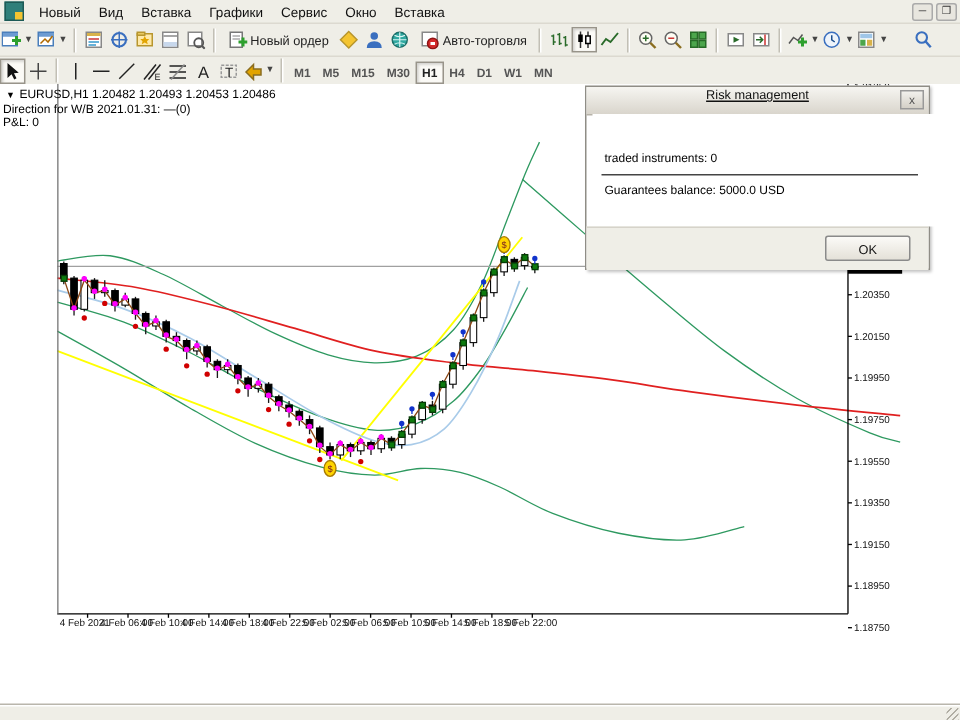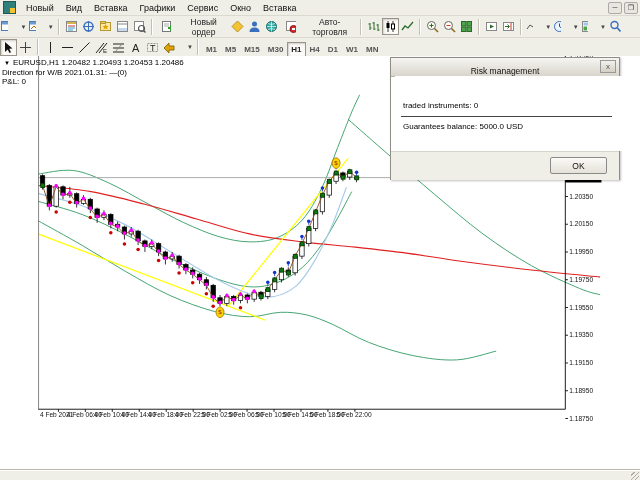--- a/index.html
+++ b/index.html
@@ -12,42 +12,42 @@
   #appicon::after{content:"";position:absolute;right:0;bottom:0;width:5px;height:5px;background:#f4c430;}
   .menu-item{padding:1px 6px;cursor:default;}
   #winbtns{margin-left:auto;display:flex;gap:2px;margin-right:2px;}
   #winbtns button{width:14px;height:12px;font-size:7px;line-height:10px;padding:0;background:#e8e6df;
     border:1px solid #aaa;border-radius:2px;color:#333;}
   
   .bar{position:absolute;left:0;width:640px;display:flex;align-items:center;background:#efeee7;}
   #tb1{top:16px;height:21px;border-bottom:1px solid #dcd9d0;}
   #tb2{top:38px;height:18px;border-bottom:1px solid #c9c6bc;}
   .tb{height:17px;min-width:17px;display:flex;align-items:center;justify-content:center;
-    background:transparent;border:1px solid transparent;padding:0;margin:0;gap:12px;font-size:8.5px;color:#222;}
+    background:transparent;border:1px solid transparent;padding:0;margin:0;gap:2px;font-size:8.5px;color:#222;}
   .tb.wide{padding:0 4px;}
   .tb.pressed{background:#fbfaf6;border:1px solid #98948a;box-shadow:inset 1px 1px 2px rgba(0,0,0,.18);}
   .sep{width:0;height:16px;border-left:1px solid #c2bfb5;border-right:1px solid #ffffff;margin:0 3px;}
   .arr{font-size:6px;color:#444;line-height:6px;}
   .tf-btn{height:15px;min-width:16px;padding:0 3px;font-size:8px;font-weight:bold;color:#555;
     background:transparent;border:1px solid transparent;margin:0;}
   .tf-btn.pressed{background:#fbfaf6;border:1px solid #98948a;box-shadow:inset 1px 1px 2px rgba(0,0,0,.18);color:#222;}
   #spacer1{flex:1;}
   
   #chart-wrap{position:absolute;left:0;top:56px;width:640px;height:414px;background:#fff;}
   #chart-svg{position:absolute;left:0;top:0;}
   .hdr{position:absolute;font-size:8px;color:#000;white-space:nowrap;z-index:3;}
   #hdr1{left:4px;top:2px;}
   #hdr2{left:2px;top:12px;}
   #hdr3{left:2px;top:21px;}
   #expander{font-size:6px;margin-right:3px;}
   
   #dialog{position:absolute;left:390px;top:57px;width:228px;height:121px;z-index:20;
     background:#fff;border:1px solid #8f8d86;box-shadow:1px 1px 2px rgba(0,0,0,.25);}
   #dlg-title{height:18px;background:linear-gradient(#f6f5f1,#d9d5cc);border-bottom:1px solid #b7b3a9;
-    display:flex;align-items:flex-end;justify-content:center;position:relative;font-size:8.5px;color:#111;}
+    display:flex;align-items:flex-start;justify-content:center;position:relative;font-size:8.5px;color:#111;text-decoration:underline;}
   #dlg-x{position:absolute;right:3px;top:2px;width:16px;height:13px;font-size:8px;line-height:11px;
     padding:0;background:linear-gradient(#f2f1ed,#d4d0c7);border:1px solid #999;color:#555;}
   #dlg-body{position:absolute;left:4px;top:18px;width:228px;height:75px;background:#fff;font-size:8px;color:#000;}
   #dlg-line1{position:absolute;left:8px;top:25px;}
   #dlg-sep{position:absolute;left:6px;top:40px;width:211px;border:0;border-top:1px solid #444;margin:0;}
   #dlg-line2{position:absolute;left:8px;top:46px;}
   #dlg-footer{position:absolute;left:0;top:93px;width:228px;height:28px;background:#efeee7;border-top:1px solid #d6d3ca;}
   #ok-btn{position:absolute;right:12px;top:5px;width:57px;height:17px;font-size:8.5px;
     background:linear-gradient(#fbfaf7,#e4e1d8);border:1px solid #8a8a8a;border-radius:2px;color:#111;}
   

